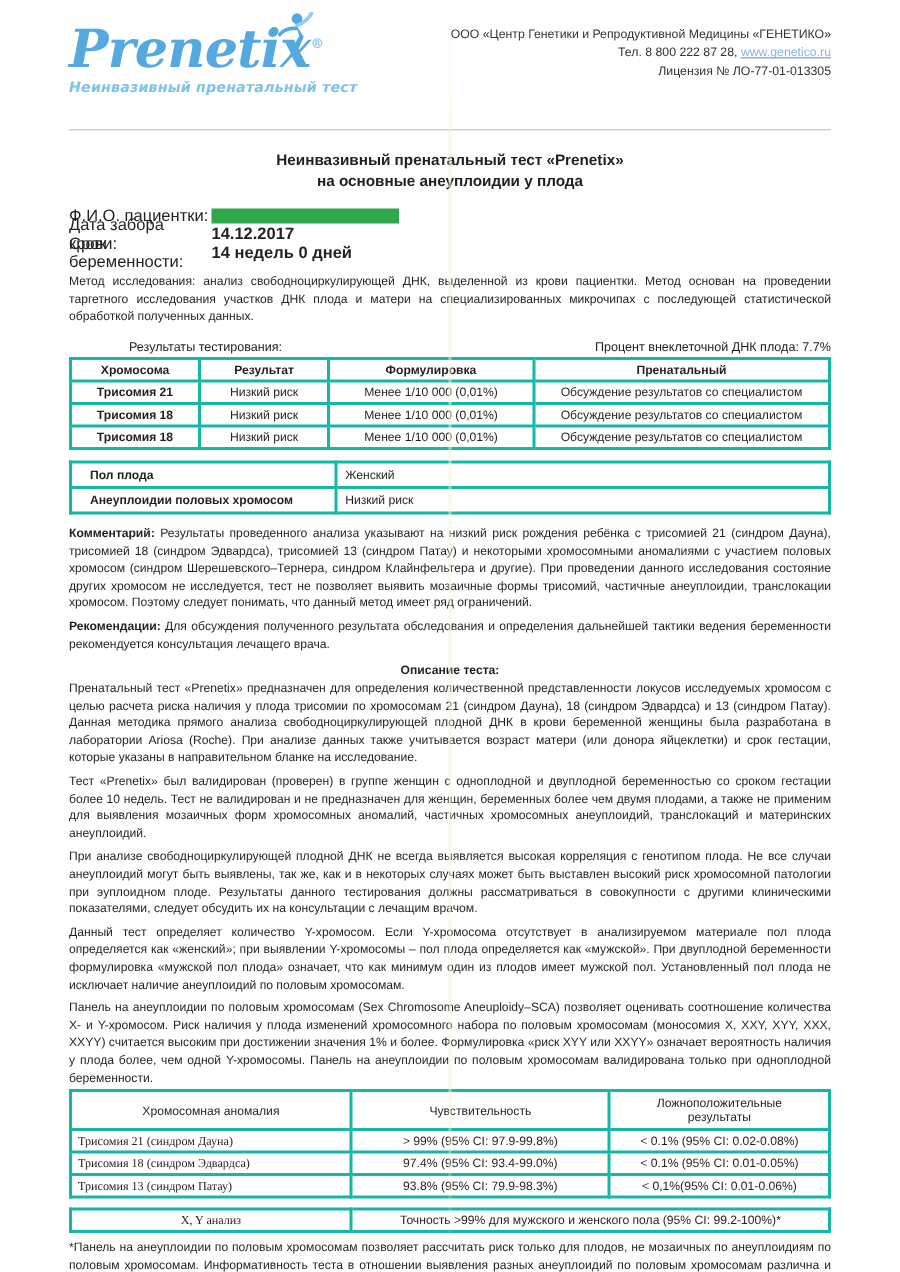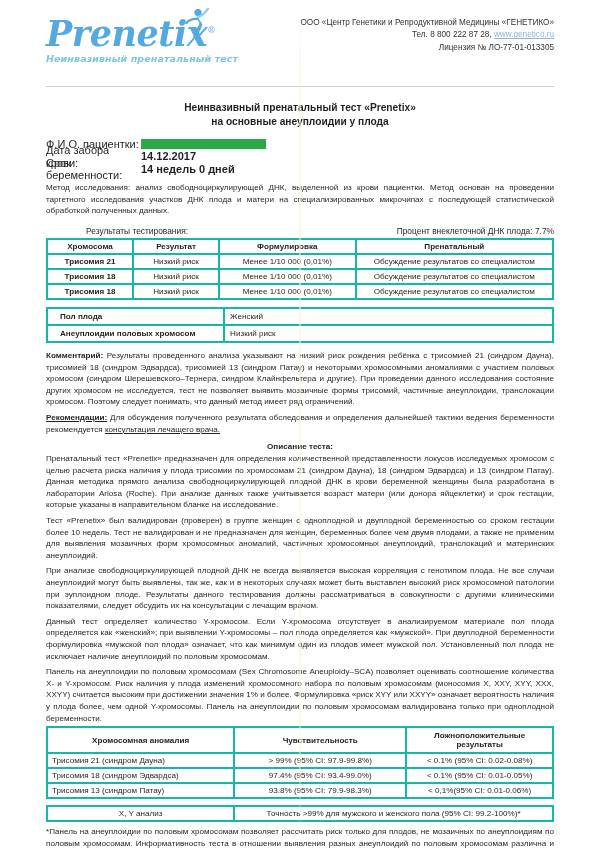--- a/index.html
+++ b/index.html
@@ -33,37 +33,37 @@
   .pat-row{display:flex;align-items:center;height:12.4px;}
   .pat-lbl{width:95px;}
   .pat-val{font-weight:bold;}
   .redact{background:#2da84a;display:inline-block;height:10px;}
   .r1{width:125px;}
   .r2{width:50px;}
   
   p.body{font-size:8.1px;line-height:11.6px;text-align:justify;margin:7px 0 0 0;}
   p.tight{margin-top:4px;}
   .b{font-weight:bold;}
-  .u{text-decoration:underline;}
+  .u{}
   
   .res-head{display:flex;justify-content:space-between;font-size:8.4px;
             font-weight:normal;margin-top:9px;margin-bottom:2px;margin-left:40px;}
   
   table{border-collapse:collapse;width:100%;font-size:8.1px;}
   table td,table th{border:2px solid #14b8a6;padding:2px 4px;}
   .t-res th{font-weight:bold;text-align:center;}
   .t-res td{text-align:center;}
   .t-res td.chr{font-weight:bold;}
   .t-sex{margin-top:7px;}
   .t-sex td{padding:3px 5px;}
   .t-sex td.k{width:35%;font-weight:bold;padding-left:12px;}
   .t-char{margin-top:2px;}
-  .t-char th{font-weight:bold;text-align:center;padding:3px 20px;}
+  .t-char th{font-weight:normal;text-align:center;padding:3px 20px;}
   .t-char td{text-align:center;}
-  .t-char td.an{text-align:left;}
+  .t-char td.an{text-align:left;font-family:Liberation Serif, serif;}
   .t-char .xy td{text-align:center;}
   .t-char .xy td.an{text-align:center;}
   .sec-lbl{font-size:8.1px;font-weight:bold;margin-top:7px;margin-bottom:2px;text-align:center;}
   .center-fold{position:absolute;left:299px;top:0;width:2px;height:848px;
                background:linear-gradient(to bottom,rgba(250,247,230,0),
                rgba(248,243,215,.55) 12%,rgba(248,243,215,.5) 88%,
                rgba(250,247,230,0));pointer-events:none;}
 </style>
 </head>
 <body>

